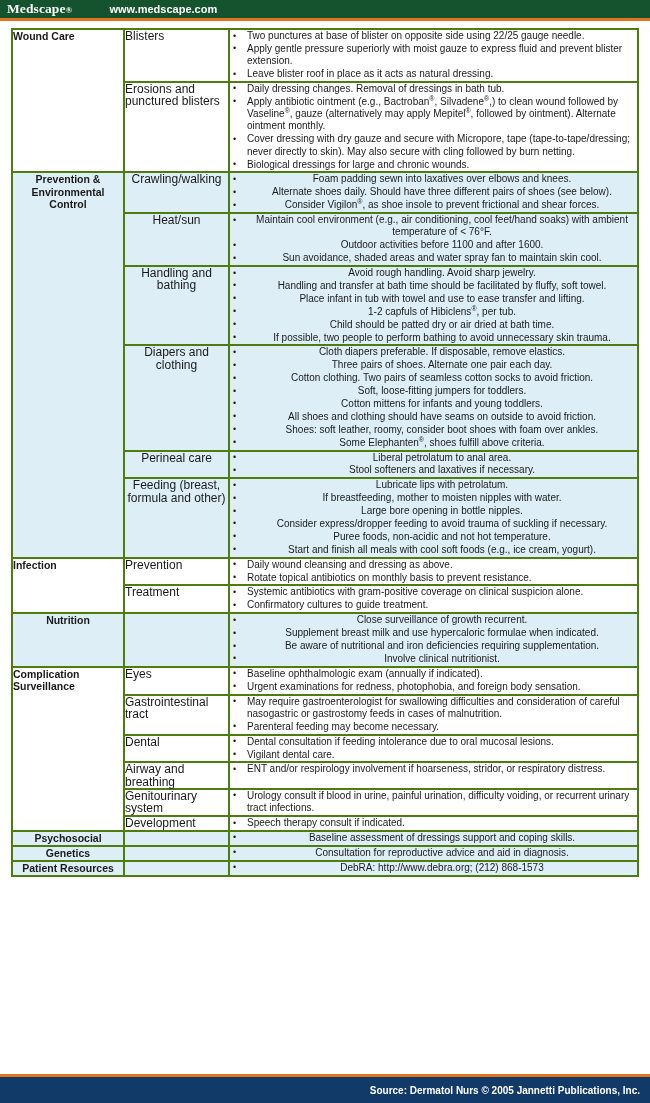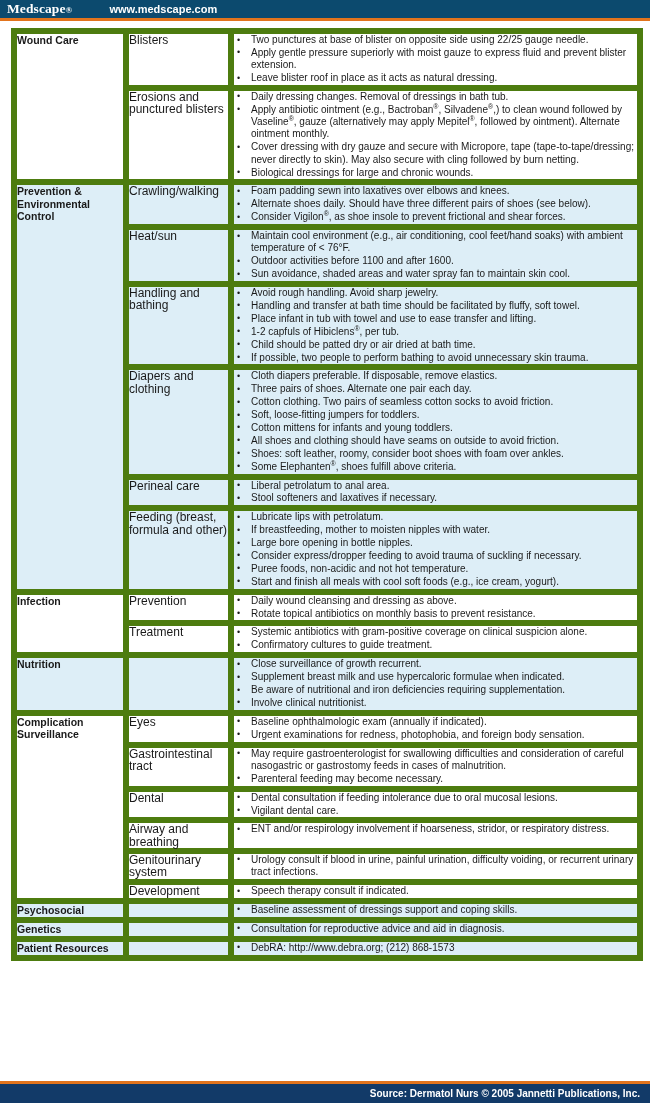--- a/index.html
+++ b/index.html
@@ -12,21 +12,21 @@
     height: 1103px;
     font-family: "Liberation Sans", sans-serif;
     color: #1a1a1a;
     overflow: hidden;
   }
 
   
   #masthead {
     position: relative;
     height: 18px;
-    background: #0c4a6e;
+    background: #14532d;
     display: flex;
     align-items: center;
   }
   #masthead .brand {
     font-family: "Liberation Serif", serif;
     color: #ffffff;
     font-size: 13.5px;
     font-weight: 700;
     letter-spacing: .1px;
     padding-left: 7px;
@@ -52,29 +52,29 @@
   #table-wrap {
     padding: 7px 13px 0 11px;
   }
   table.matrix {
     width: 626px;
     border-collapse: collapse;
     table-layout: fixed;
     border: 1px solid #63c0dd;
   }
   table.matrix td {
-    border: 6px solid #4d7c0f;
+    border: 2px solid #4d7c0f;
     vertical-align: top;
     padding: 0;
   }
   col.c-cat   { width: 112px; }
   col.c-sub   { width: 105px; }
   col.c-body  { width: 409px; }
 
-  tr.light td { background: #ddeef7; }
+  tr.light td { background: #ddeef7; text-align: center; }
   tr.white td { background: #ffffff; }
 
   .cat {
     font-size: 10.5px;
     font-weight: 700;
     line-height: 12.4px;
     padding: 6px 4px 4px 9px;
   }
   .sub {
     font-size: 12px;
@@ -117,21 +117,21 @@
     position: absolute;
     left: 0;
     bottom: 0;
     width: 650px;
   }
   #footer-rule {
     height: 3px;
     background: #e2741d;
   }
   #footer-bar {
-    height: 19px;
+    height: 26px;
     background: #123a68;
     display: flex;
     align-items: center;
     justify-content: flex-end;
   }
   #footer-bar .src {
     color: #ffffff;
     font-size: 10px;
     font-weight: 700;
     padding-right: 10px;

